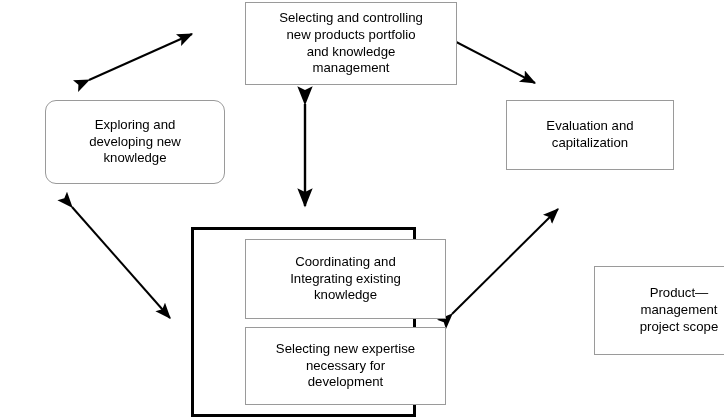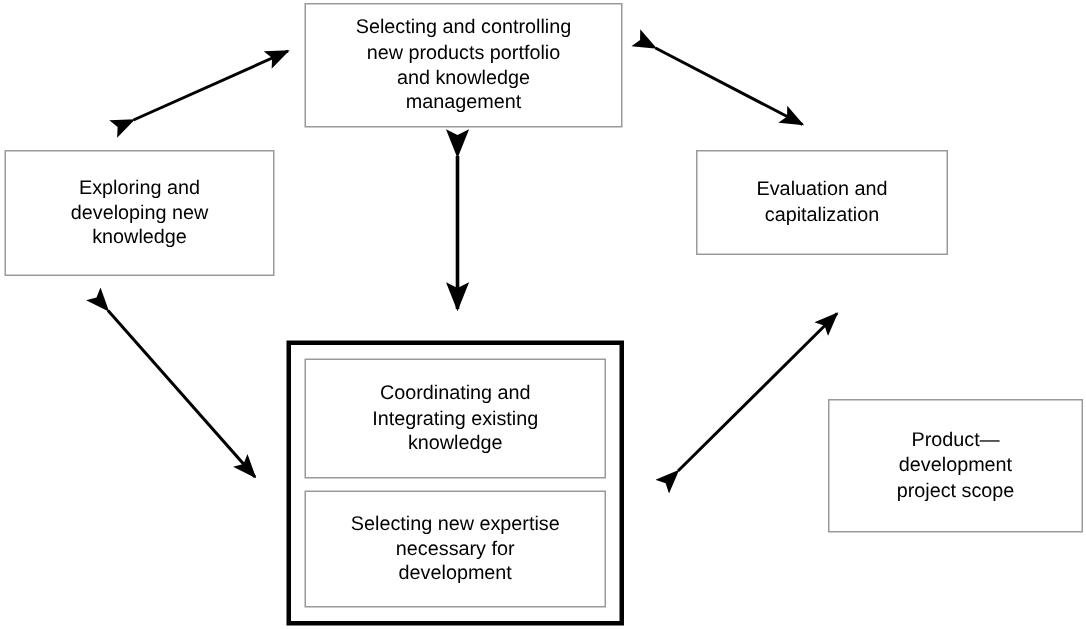--- a/index.html
+++ b/index.html
@@ -23,37 +23,39 @@
     background: #ffffff;
     display: flex;
     align-items: center;
     justify-content: center;
     text-align: center;
     color: #000000;
     line-height: 1.27;
   }
   .node.plain {
     border: 1px solid #9a9a9a;
+    margin-left: 42px;
   }
   .node .label {
     display: block;
     white-space: pre-line;
     padding: 0 6px;
   }
 
   
   #node-selecting {
     left: 203px;  top: 2px;
     width: 212px; height: 83px;
     font-size: 13.2px;
   }
   #node-exploring {
     left: 3px;    top: 100px;
     width: 180px; height: 84px;
     font-size: 13.2px;
+    border-radius: 11px;
   }
   #node-evaluation {
     left: 464px;  top: 100px;
     width: 168px; height: 70px;
     font-size: 13.2px;
   }
   #node-product {
     left: 552px;  top: 266px;
     width: 170px; height: 89px;
     font-size: 13.2px;
@@ -131,21 +133,21 @@
 knowledge</span>
   </div>
 
   <div class="node plain" id="node-evaluation">
     <span class="label">Evaluation and
 capitalization</span>
   </div>
 
   <div class="node plain" id="node-product">
     <span class="label">Product—
-development
+management
 project scope</span>
   </div>
 
   <div id="group-center">
     <div class="node plain" id="node-coordinating">
       <span class="label">Coordinating and
 Integrating existing
 knowledge</span>
     </div>
     <div class="node plain" id="node-building">

